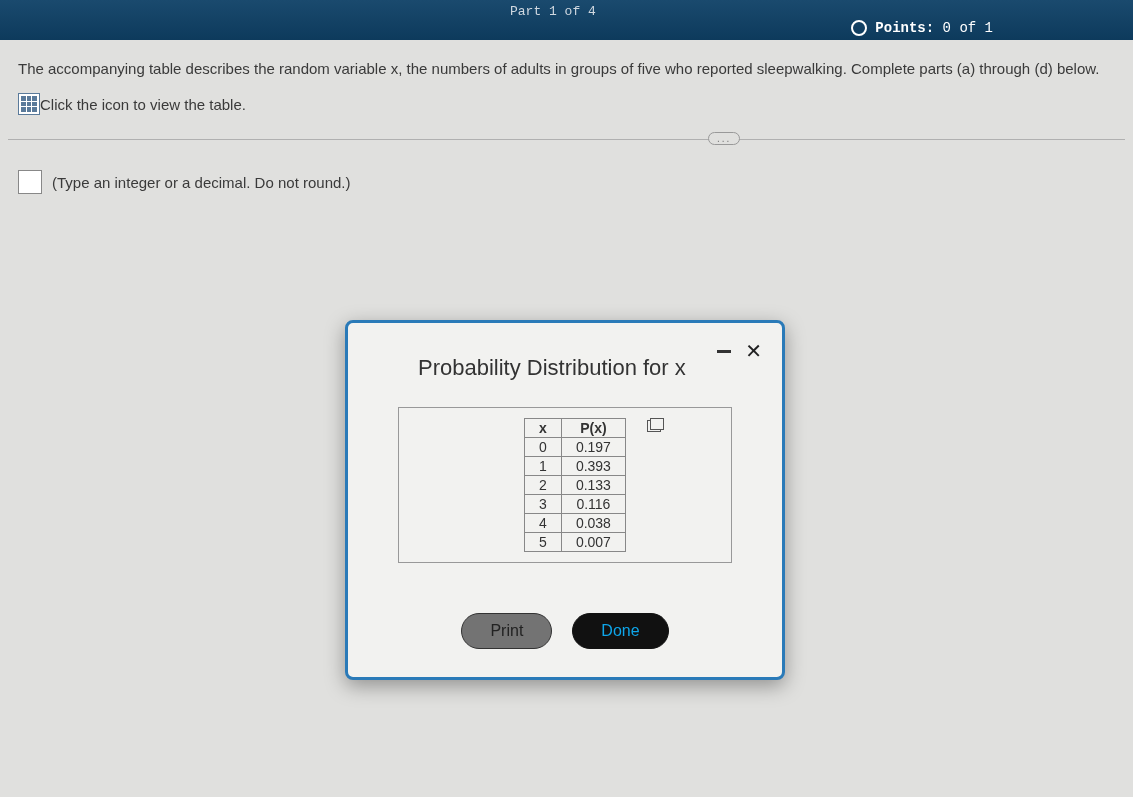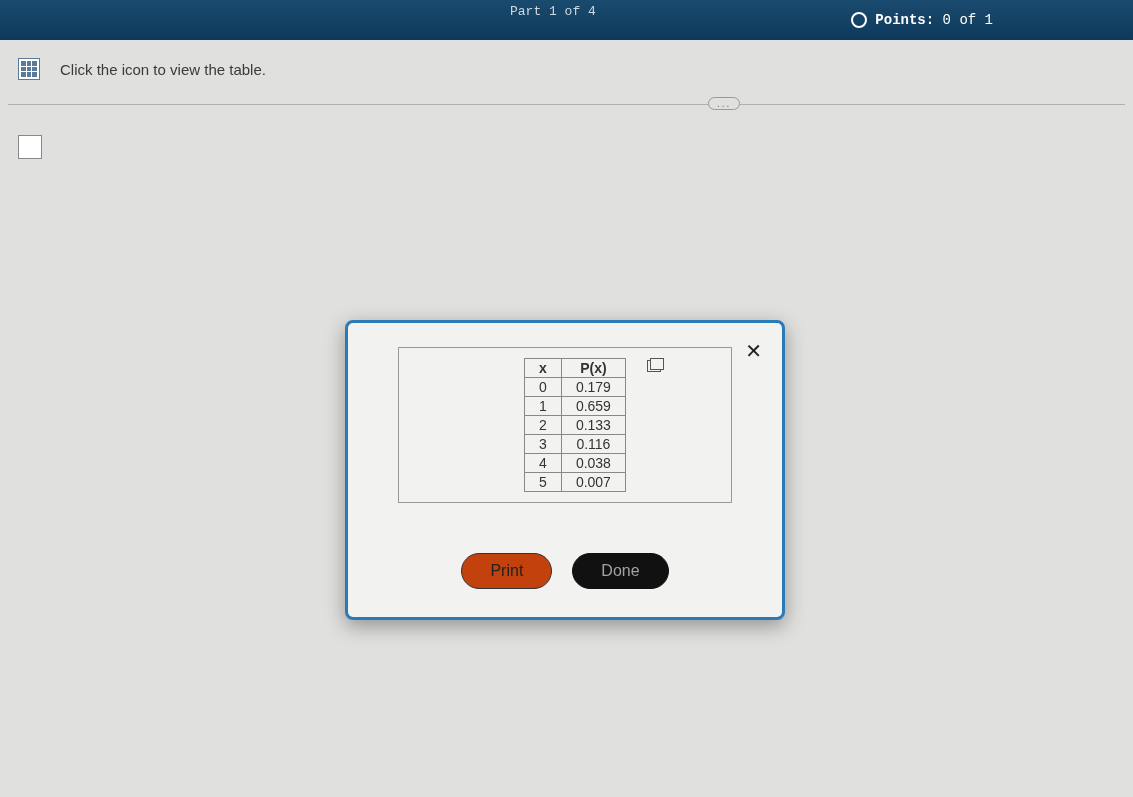--- a/index.html
+++ b/index.html
@@ -24,21 +24,21 @@
     .part-indicator {
       position: absolute;
       left: 510px;
       top: 4px;
       color: #d0d8e0;
       font-size: 13px;
     }
     .points-box {
       position: absolute;
       right: 140px;
-      top: 12px;
+      top: 20px;
       display: flex;
       align-items: center;
       gap: 8px;
     }
     .points-circle {
       width: 16px;
       height: 16px;
       border: 2px solid #fff;
       border-radius: 50%;
     }
@@ -49,21 +49,21 @@
       color: #3a3a3a;
     }
     .problem-text {
       font-size: 15px;
       line-height: 1.4;
       margin-bottom: 14px;
     }
     .table-link-row {
       display: flex;
       align-items: center;
-      gap: 20px;
+      gap: 0;
       margin-bottom: 24px;
     }
     .table-icon {
       width: 22px;
       height: 22px;
       border: 1px solid #5a7a9a;
       background: #fff;
       display: grid;
       grid-template-columns: 1fr 1fr 1fr;
       grid-template-rows: 1fr 1fr 1fr;
@@ -196,35 +196,36 @@
       justify-content: center;
       gap: 20px;
     }
     .btn {
       padding: 8px 28px;
       border-radius: 22px;
       font-size: 16px;
       cursor: pointer;
       border: 1px solid #333;
     }
-    .btn-print { background: #c2410c; color: #222; }
-    .btn-done { background: #111; color: #a3a3a3; border-color: #111; }
+    .btn-print { background: #737373; color: #222; }
+    .btn-done { background: #111; color: #0ea5e9; border-color: #111; }
   </style>
 </head>
 <body>
 
 <div class="top-bar">
   <div class="part-indicator">Part 1 of 4</div>
   <div class="points-box">
     <div class="points-circle"></div>
     <span><span class="points-label">Points:</span> <span class="points-val">0 of 1</span></span>
   </div>
 </div>
 
 <div class="content">
+  <div class="problem-text">The accompanying table describes the random variable x, the numbers of adults in groups of five who reported sleepwalking. Complete parts (a) through (d) below.</div>
   <div class="table-link-row">
     <div class="table-icon">
         <span></span>
         <span></span>
         <span></span>
         <span></span>
         <span></span>
         <span></span>
         <span></span>
         <span></span>
@@ -232,43 +233,45 @@
       </div>
     <span class="table-link">Click the icon to view the table.</span>
   </div>
 
   <div class="divider-row">
     <div class="ellipsis-pill">...</div>
   </div>
 
   <div class="answer-row">
     <input class="answer-input" type="text" style="">
+    <span class="hint-text">(Type an integer or a decimal. Do not round.)</span>
   </div>
 </div>
 
 <div class="dialog-overlay">
   <div class="dialog-controls">
     <div class="dialog-min"></div>
     <div class="dialog-close">✕</div>
   </div>
+  <div class="dialog-title">Probability Distribution for x</div>
   <div class="table-wrap">
     <div class="copy-icon"></div>
     <table class="dist-table">
       <tbody>
           <tr>
         <th>x</th>
         <th>P(x)</th>
       </tr>
       <tr>
             <td>0</td>
-            <td>0.179</td>
+            <td>0.197</td>
           </tr>
       <tr>
             <td>1</td>
-            <td>0.659</td>
+            <td>0.393</td>
           </tr>
       <tr>
             <td>2</td>
             <td>0.133</td>
           </tr>
       <tr>
             <td>3</td>
             <td>0.116</td>
           </tr>
       <tr>

